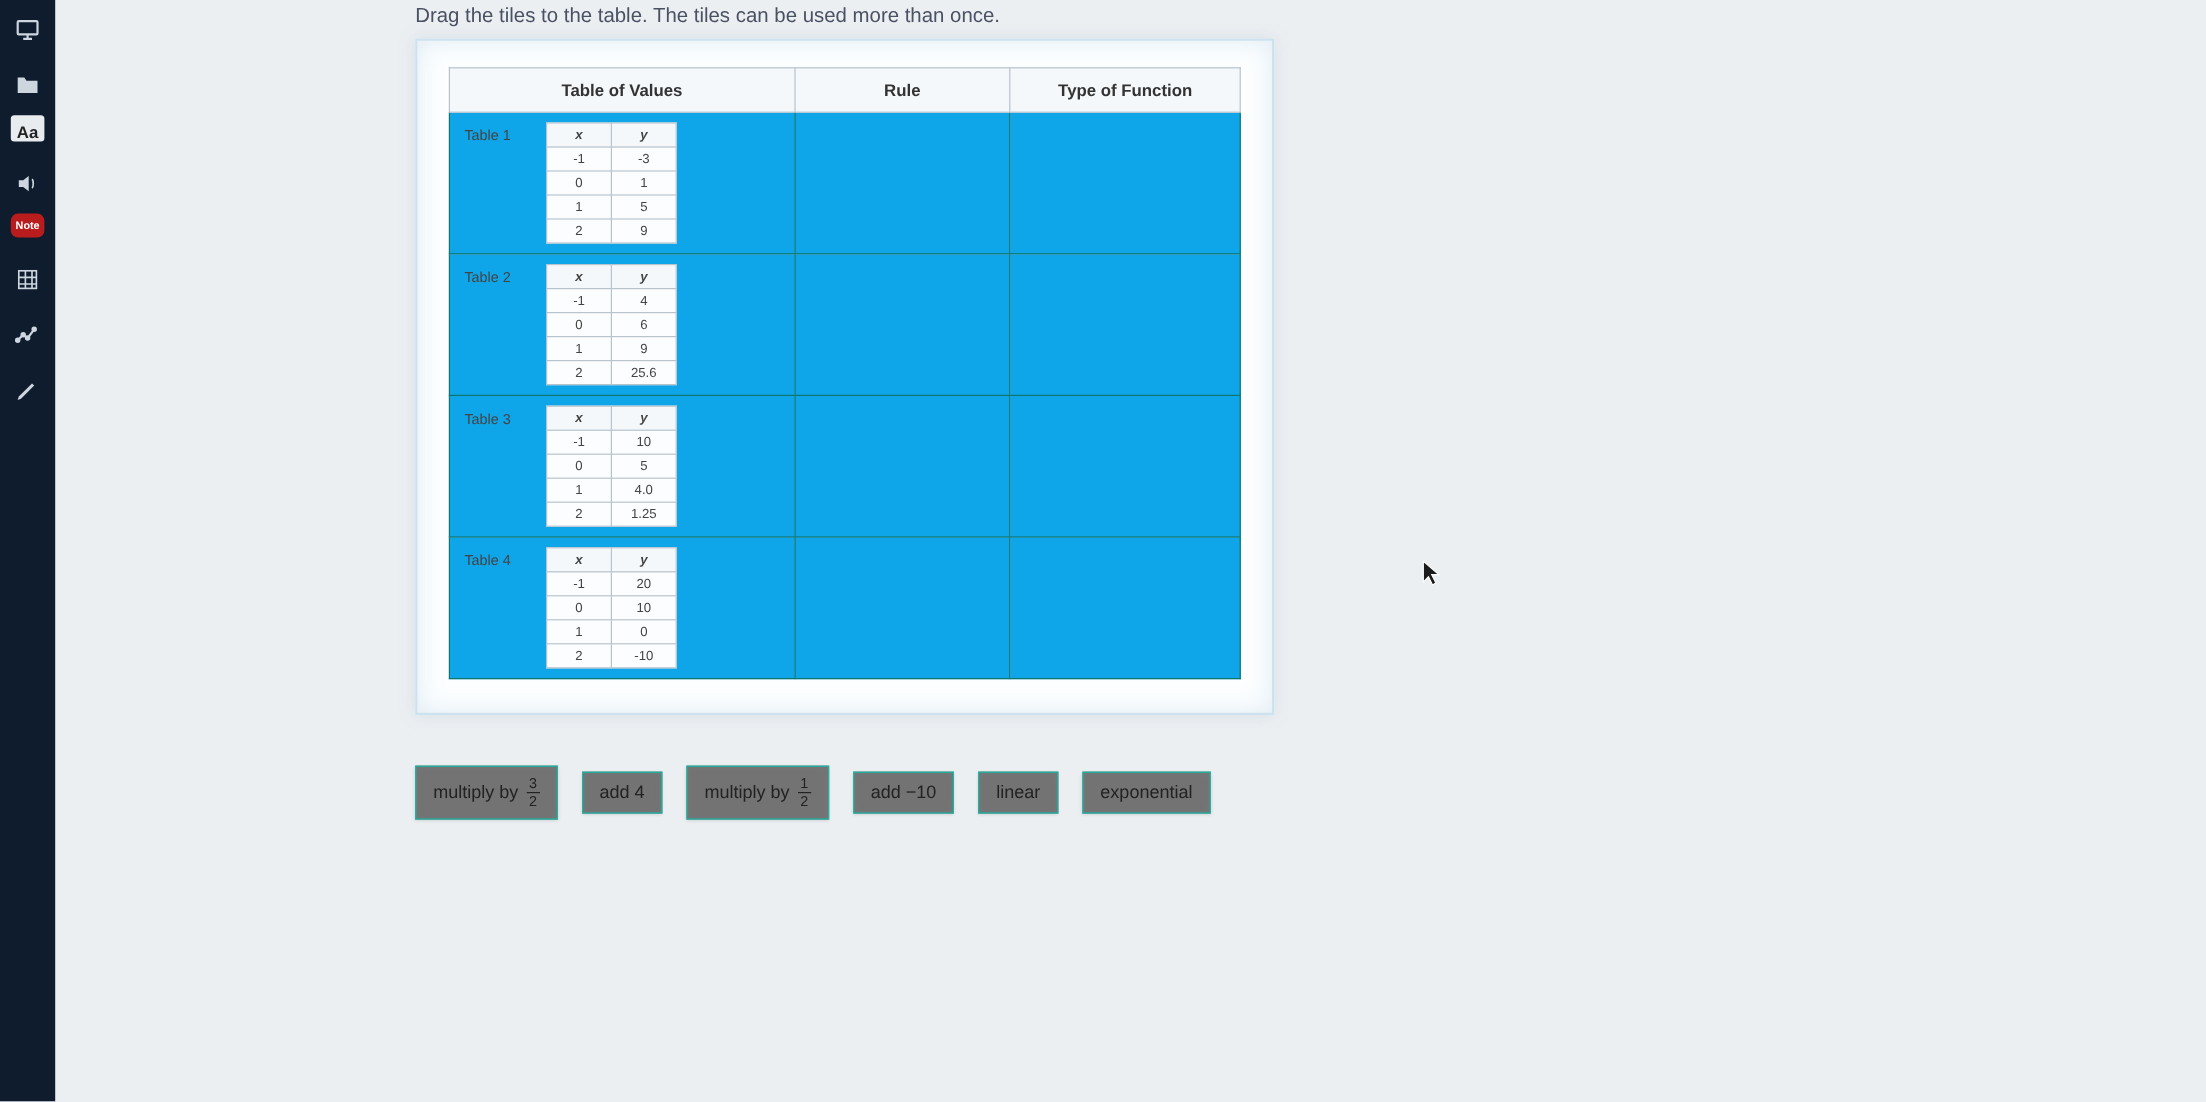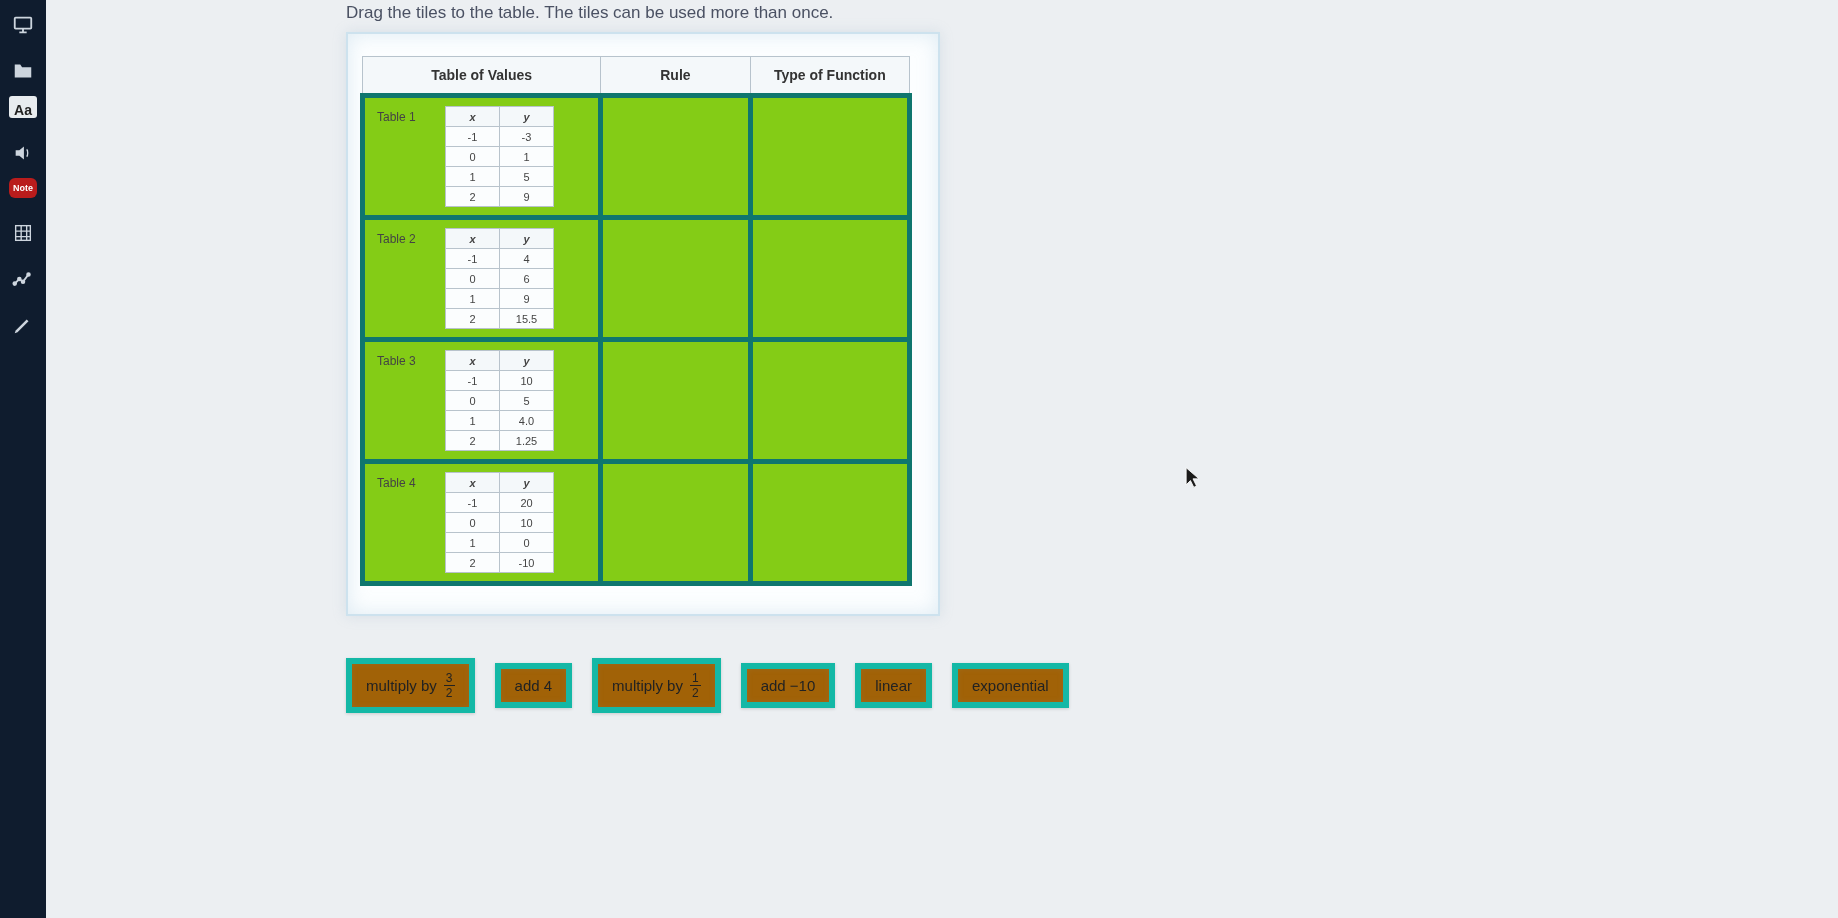--- a/index.html
+++ b/index.html
@@ -49,41 +49,41 @@
   }
   .instructions {
     padding-top: 0;
     color: #4a5163;
     font-size: 17px;
     line-height: 1.55;
     font-weight: 500;
   }
   .instructions p { margin-bottom: 6px; max-width: 1040px; }
   .worksheet {
-    width: 594px;
+    width: 716px;
     background: #fcfeff;
     border: 2px solid #cde2ee;
-    padding: 22px 26px 28px 12px;
+    padding: 22px 26px 28px 26px;
     box-shadow: inset 0 0 20px rgba(170, 200, 220, .35), 0 0 12px rgba(150,180,200,.25);
   }
   table.main-table {
     border-collapse: collapse;
     width: 100%;
   }
   table.main-table > thead > tr > th {
     border: 1px solid #b7c3cc;
     background: #f4f8fa;
     font-size: 14px;
     font-weight: bold;
     color: #333;
     padding: 10px 6px;
   }
   table.main-table > tbody > tr > td {
-    border: 5px solid #0f766e;
-    background: #84cc16;
+    border: 1px solid #0f766e;
+    background: #0ea5e9;
     vertical-align: top;
     padding: 6px 6px;
   }
   .tov-cell {
     display: flex;
     align-items: flex-start;
     gap: 12px;
     padding: 2px 6px;
   }
   .tov-label {
@@ -117,22 +117,22 @@
   }
   .tiles-row {
     margin-top: 42px;
     display: flex;
     align-items: center;
     gap: 20px;
     font-size: 16px;
     color: #333;
   }
   .tile {
-    background: #a16207;
-    border: 6px solid #14b8a6;
+    background: #737373;
+    border: 1px solid #14b8a6;
     box-shadow: 0 1px 3px rgba(0,0,0,.15), inset 0 0 6px rgba(150,170,190,.1);
     padding: 8px 14px;
     cursor: grab;
     display: flex;
     align-items: center;
     gap: 4px;
     font-size: 15px;
     color: #222;
   }
   .frac {
@@ -274,21 +274,21 @@
                 <tr>
                       <td>0</td>
                       <td>6</td>
                     </tr>
                 <tr>
                       <td>1</td>
                       <td>9</td>
                     </tr>
                 <tr>
                       <td>2</td>
-                      <td>15.5</td>
+                      <td>25.6</td>
                     </tr>
               </tbody>
                 </table>
             </div>
           </td>
           <td class="drop-cell"></td>
           <td class="drop-cell"></td>
         </tr>
 
         <tr>

